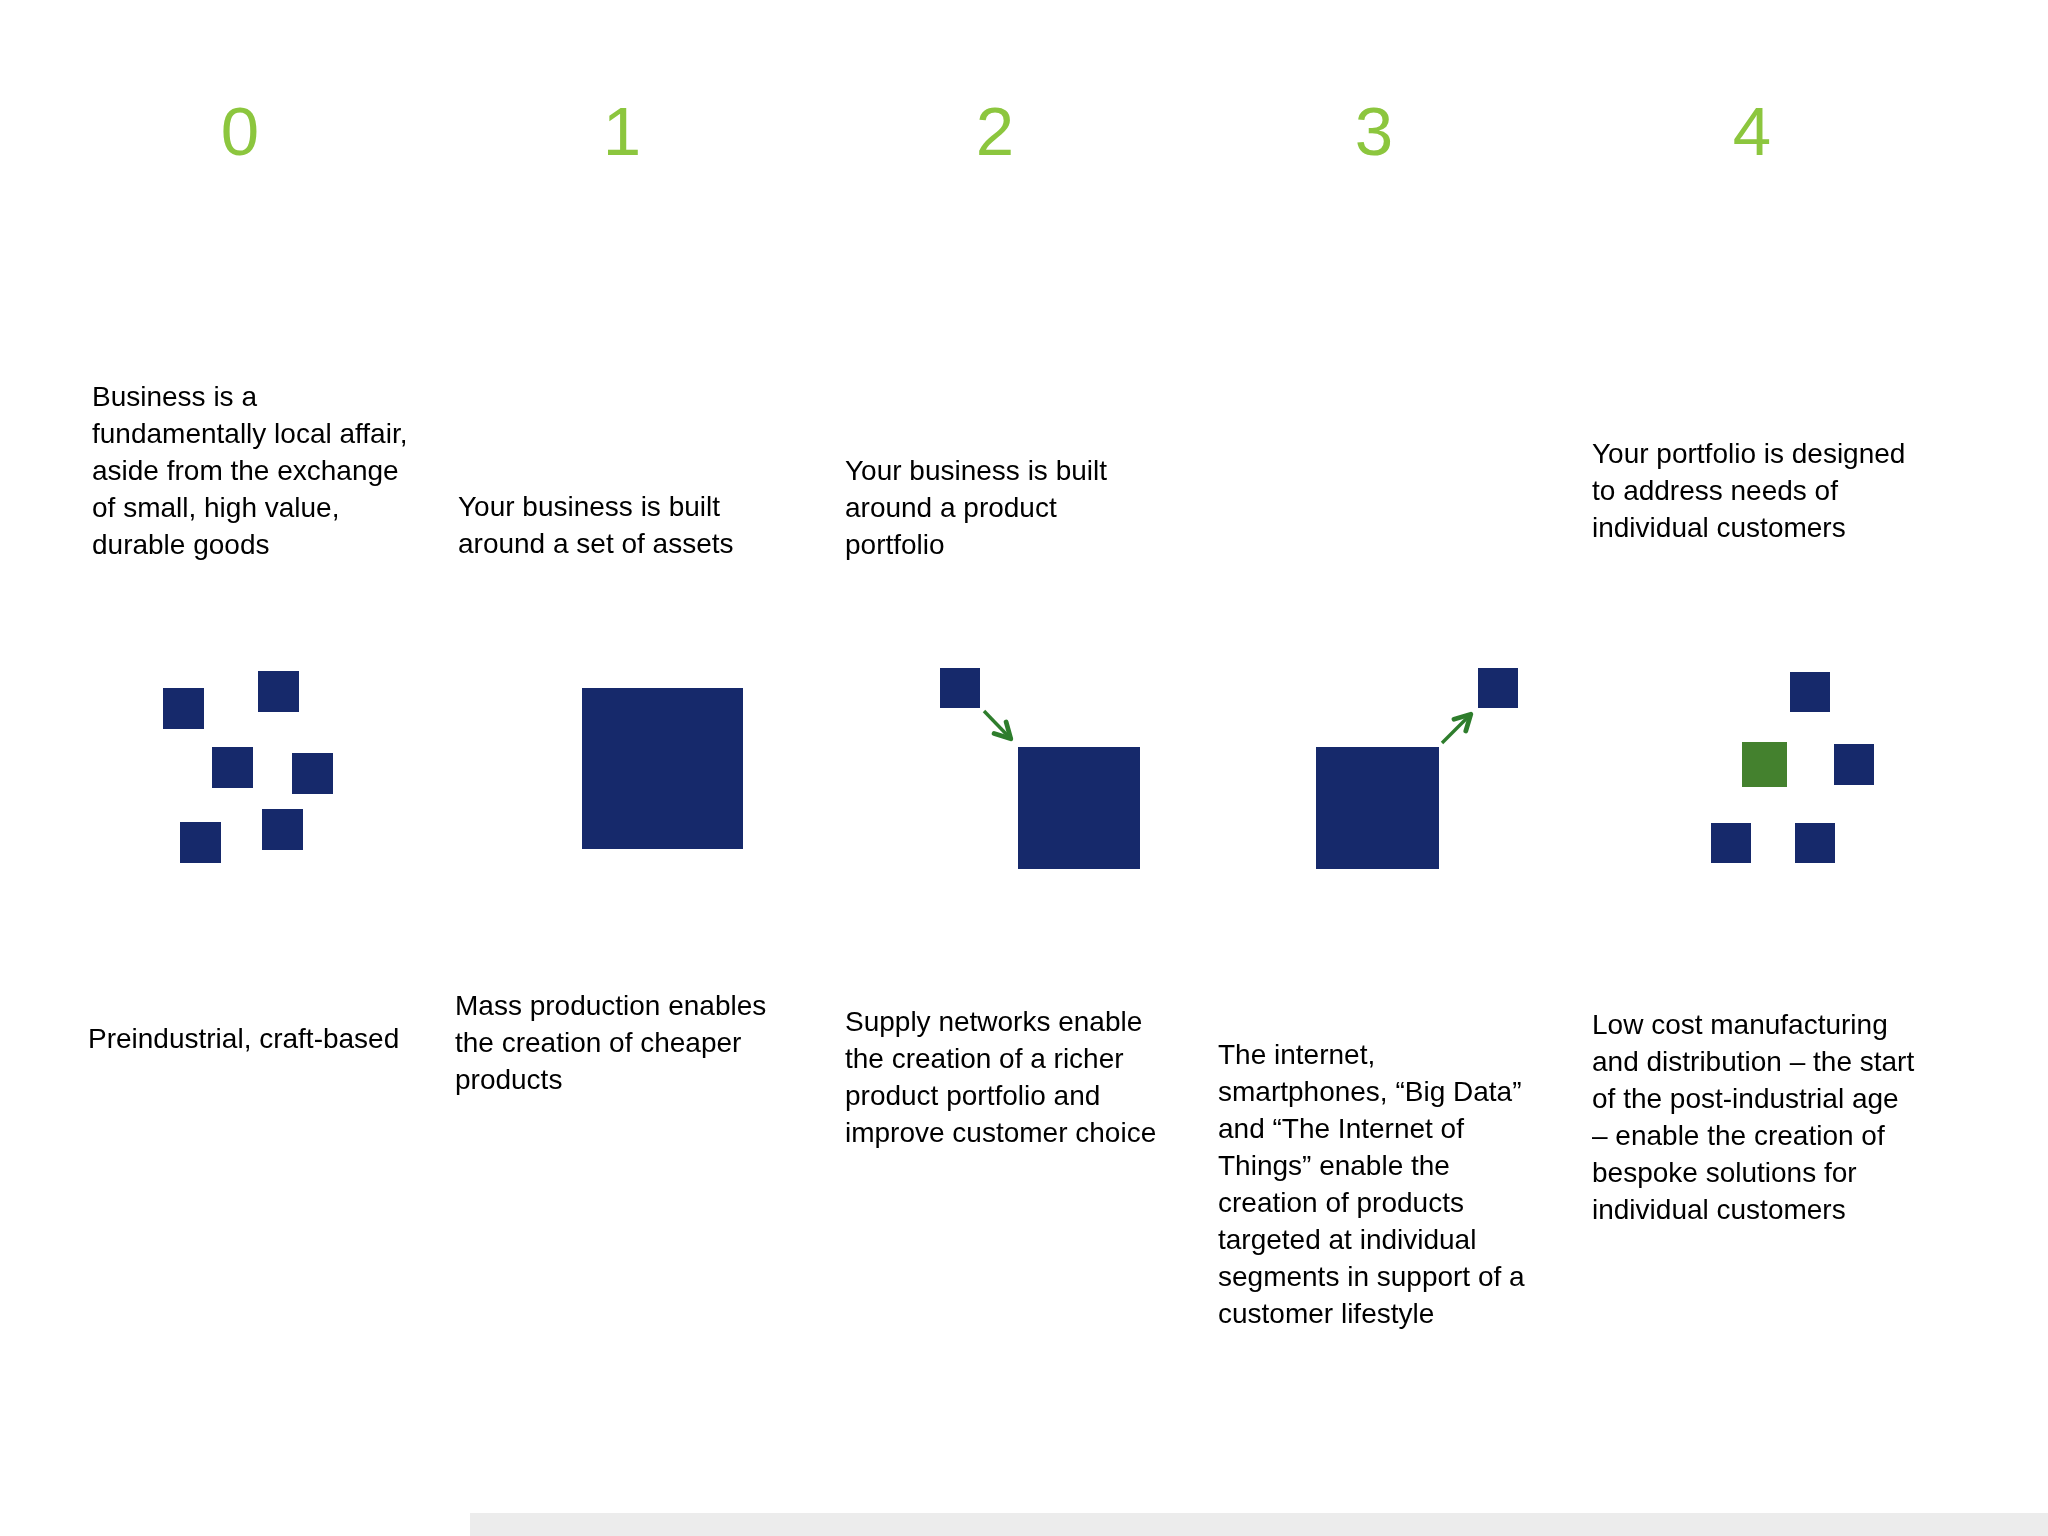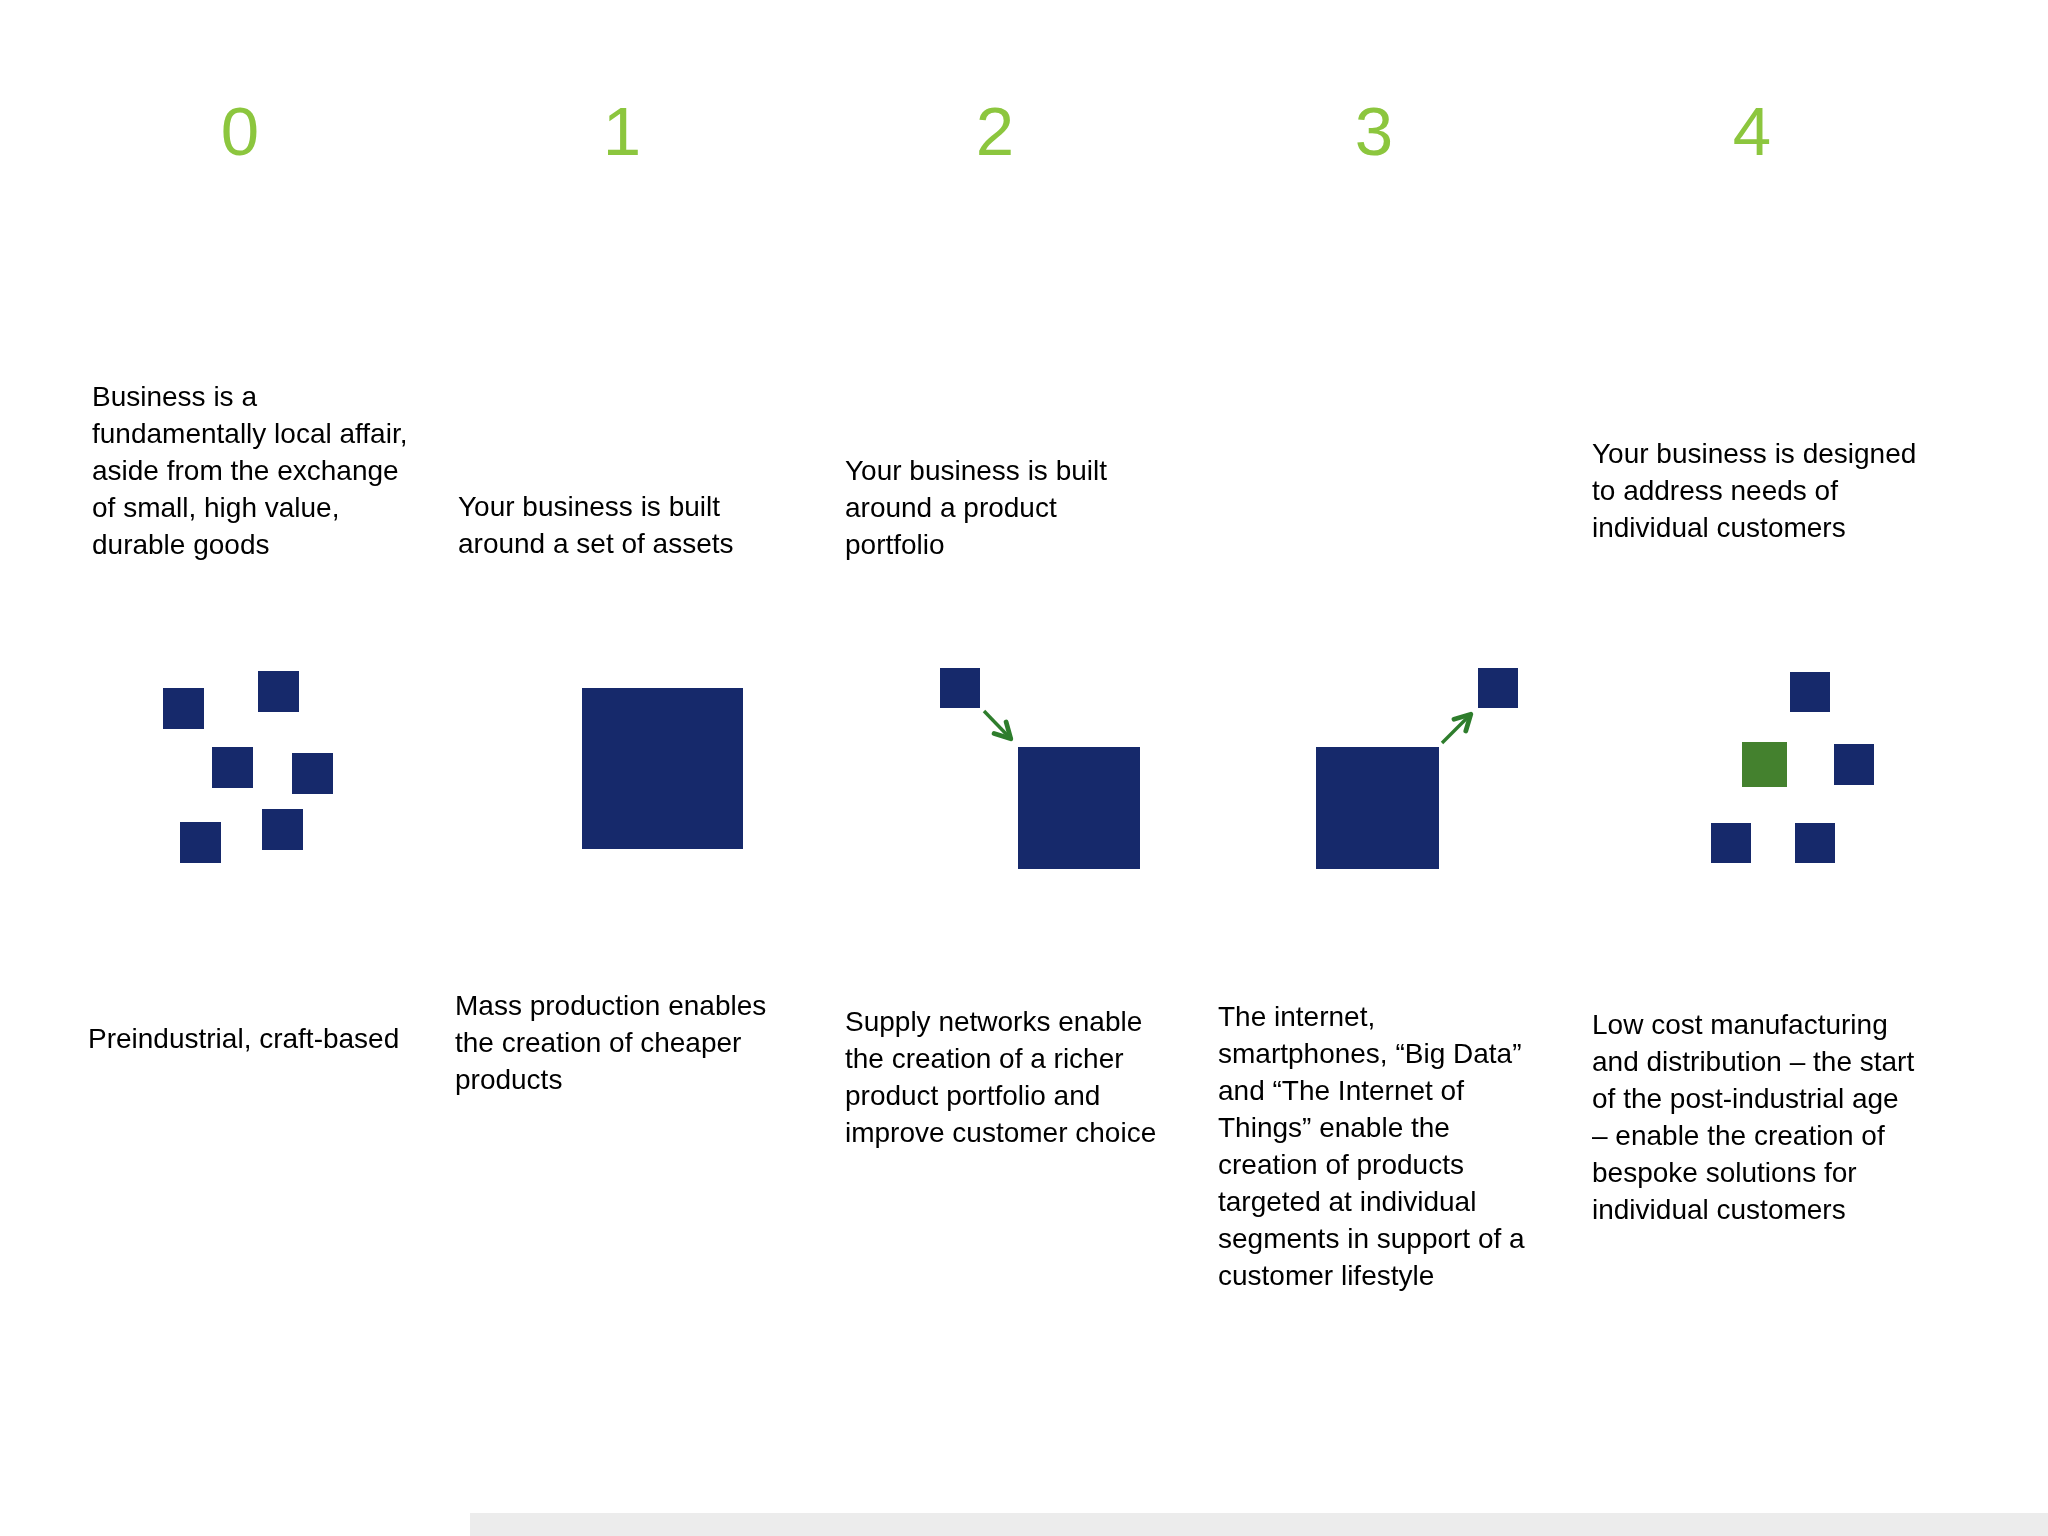--- a/index.html
+++ b/index.html
@@ -58,21 +58,21 @@
   <div class="txt" style="left:92px;  top:378px">Business is a
 fundamentally local affair,
 aside from the exchange
 of small, high value,
 durable goods</div>
   <div class="txt" style="left:458px; top:488px">Your business is built
 around a set of assets</div>
   <div class="txt" style="left:845px; top:452px">Your business is built
 around a product
 portfolio</div>
-  <div class="txt" style="left:1592px;top:435px">Your business is designed
+  <div class="txt" style="left:1592px;top:435px">Your portfolio is designed
 to address needs of
 individual customers</div>
 
   <div id="shape-layer">
       <div class="sq" style="left: 163px; top: 688px; width: 41px; height: 41px; background: rgb(22, 41, 107);"></div>
       <div class="sq" style="left: 258px; top: 671px; width: 41px; height: 41px; background: rgb(22, 41, 107);"></div>
       <div class="sq" style="left: 212px; top: 747px; width: 41px; height: 41px; background: rgb(22, 41, 107);"></div>
       <div class="sq" style="left: 292px; top: 753px; width: 41px; height: 41px; background: rgb(22, 41, 107);"></div>
       <div class="sq" style="left: 180px; top: 822px; width: 41px; height: 41px; background: rgb(22, 41, 107);"></div>
       <div class="sq" style="left: 262px; top: 809px; width: 41px; height: 41px; background: rgb(22, 41, 107);"></div>
@@ -99,21 +99,21 @@
     </svg>
 
   <div class="txt" style="left:88px;  top:1020px">Preindustrial, craft-based</div>
   <div class="txt" style="left:455px; top:987px">Mass production enables
 the creation of cheaper
 products</div>
   <div class="txt" style="left:845px; top:1003px">Supply networks enable
 the creation of a richer
 product portfolio and
 improve customer choice</div>
-  <div class="txt" style="left:1218px;top:998px">The internet,
+  <div class="txt" style="left:1218px;top:1036px">The internet,
 smartphones, “Big Data”
 and “The Internet of
 Things” enable the
 creation of products
 targeted at individual
 segments in support of a
 customer lifestyle</div>
   <div class="txt" style="left:1592px;top:1006px">Low cost manufacturing
 and distribution – the start
 of the post-industrial age

